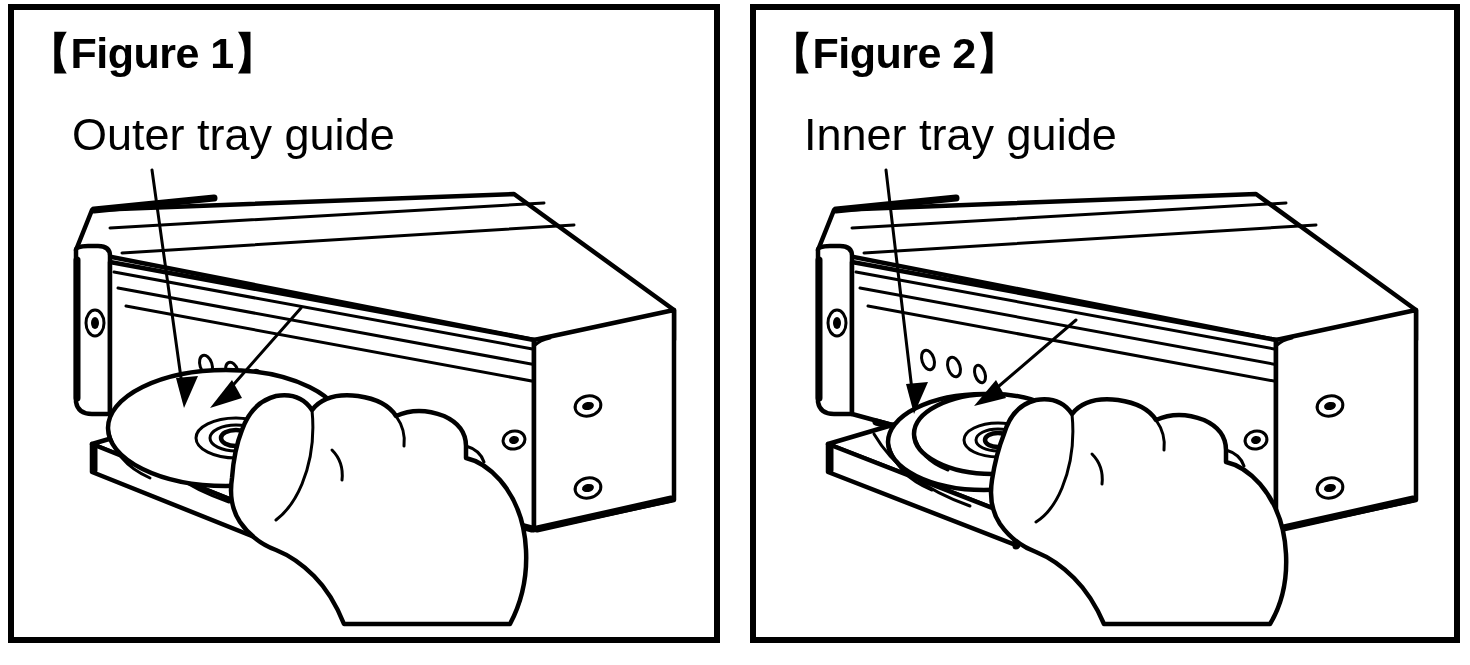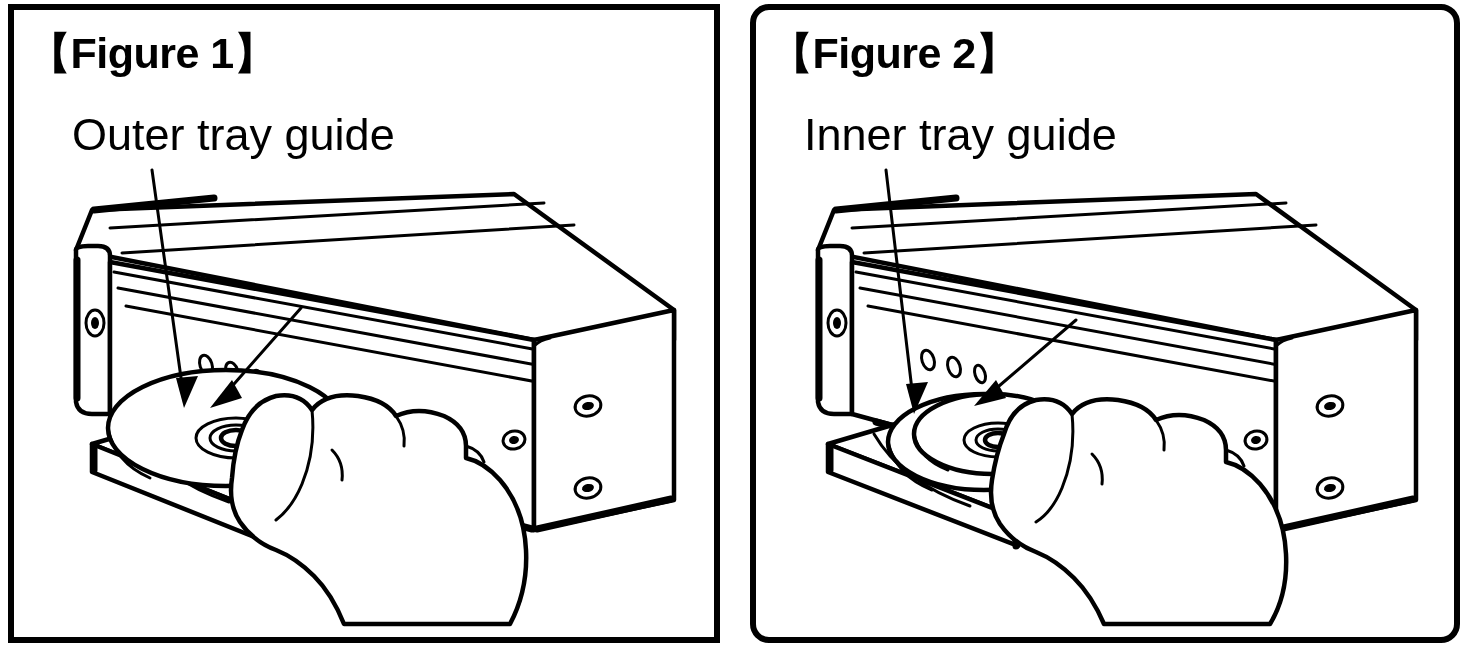--- a/index.html
+++ b/index.html
@@ -21,21 +21,21 @@
   }
   .panel {
     position: absolute;
     top: 4px;
     height: 639px;
     background: #ffffff;
     border: 6px solid #000000;
     box-sizing: border-box;
   }
   #panel-figure-1 { left: 8px;  width: 712px; text-align: right; }
-  #panel-figure-2 { left: 750px; width: 710px; border-radius: 19px; }
+  #panel-figure-2 { left: 750px; width: 710px; }
 
   .panel-inner {
     position: absolute;
     inset: 0;
     overflow: hidden;
   }
   .fig-svg {
     position: absolute;
     left: 0;
     top: 0;

